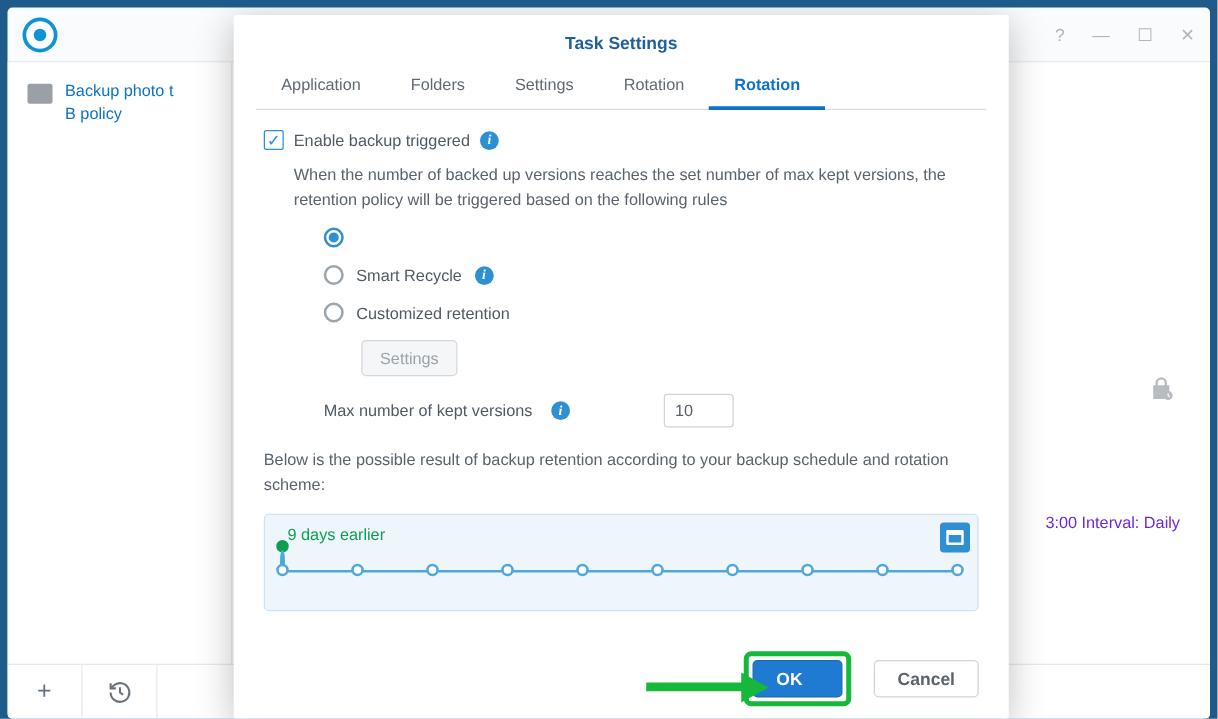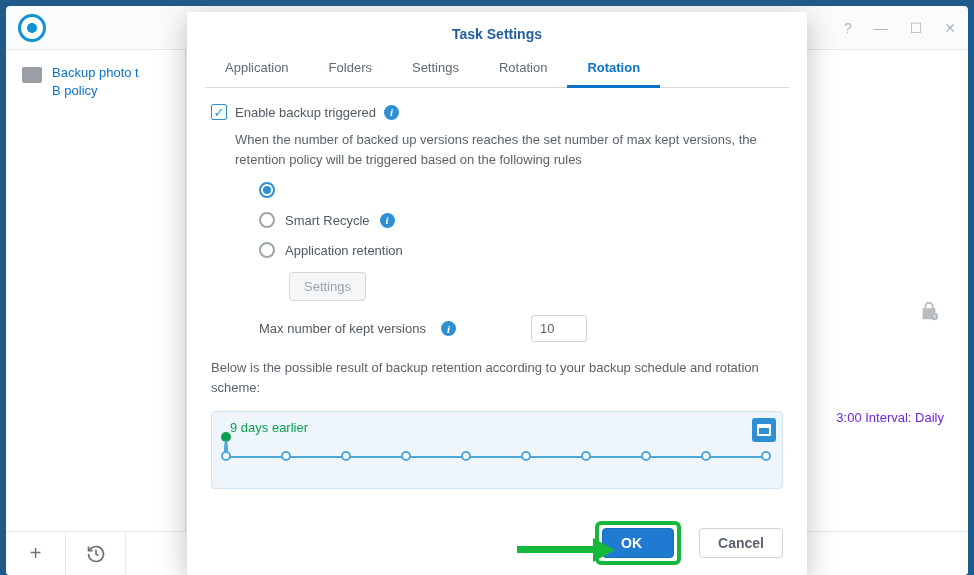--- a/index.html
+++ b/index.html
@@ -423,21 +423,21 @@
         <div class="radio-row">
           <span class="radio selected"></span>
         </div>
         <div class="radio-row">
           <span class="radio"></span>
           <span>Smart Recycle</span>
           <span class="info-icon">i</span>
         </div>
         <div class="radio-row">
           <span class="radio"></span>
-          <span>Application retention</span>
+          <span>Customized retention</span>
         </div>
       </div>
 
       <div class="btn-settings">Settings</div>
 
       <div class="max-row">
         <span>Max number of kept versions</span>
         <span class="info-icon">i</span>
         <input class="num-input" value="10" style="">
       </div>

